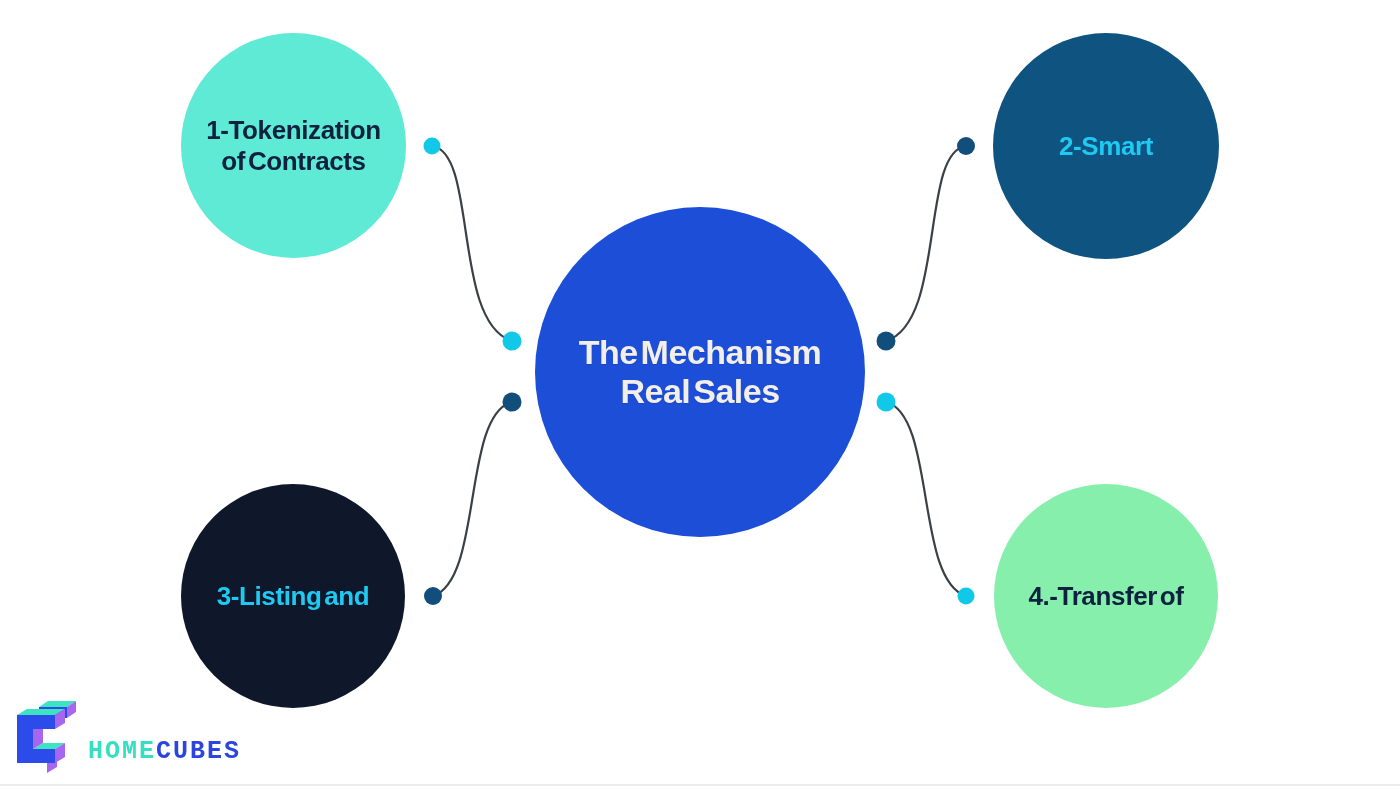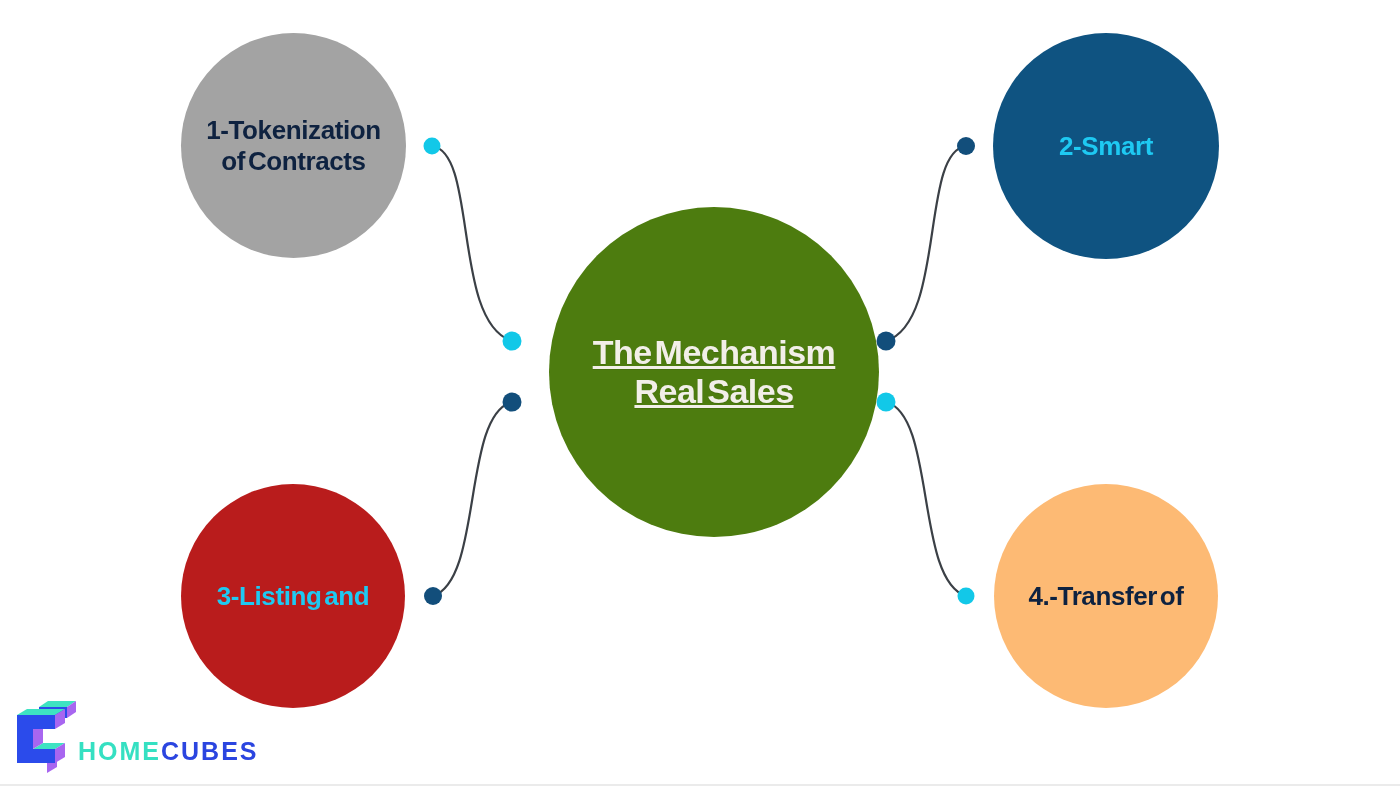--- a/index.html
+++ b/index.html
@@ -17,66 +17,65 @@
     align-items: center;
     justify-content: center;
     text-align: center;
     font-weight: 700;
   }
   .node .label { width: 100%; }
   .node .label div { white-space: nowrap; }
 
   
   #center-node {
-    left: 549px; top: 207px; width: 330px; height: 330px;
-    background: #4d7c0f;
+    left: 535px; top: 207px; width: 330px; height: 330px;
+    background: #1d4ed8;
     color: #F2EFE8;
     font-size: 34px;
     line-height: 39px;
     letter-spacing: -0.5px;
     word-spacing: -6px;
     text-shadow: 0 1px 1px rgba(0,0,0,0.10);
-    text-decoration: underline;
   }
 
   
   .satellite {
     font-size: 26px;
     line-height: 31px;
     letter-spacing: -0.4px;
     word-spacing: -4px;
   }
-  #node-1 { left: 181px; top: 33px;  width: 225px; height: 225px; background: #a3a3a3; color: #0E2240; }
+  #node-1 { left: 181px; top: 33px;  width: 225px; height: 225px; background: #5eead4; color: #0E2240; }
   #node-2 { left: 993px; top: 33px;  width: 226px; height: 226px; background: #0F5381; color: #1EC9F2; }
-  #node-3 { left: 181px; top: 484px; width: 224px; height: 224px; background: #b91c1c; color: #1EC9F2; }
-  #node-4 { left: 994px; top: 484px; width: 224px; height: 224px; background: #fdba74; color: #0E2240; }
+  #node-3 { left: 181px; top: 484px; width: 224px; height: 224px; background: #0f172a; color: #1EC9F2; }
+  #node-4 { left: 994px; top: 484px; width: 224px; height: 224px; background: #86efac; color: #0E2240; }
 
   #connector-layer {
     position: absolute; left: 0; top: 0;
     pointer-events: none;
   }
   #connector-layer path {
     fill: none;
     stroke: #3B4046;
     stroke-width: 2.2;
     stroke-linecap: round;
   }
 
   #logo {
     position: absolute; left: 17px; top: 699px;
     display: flex; align-items: center;
   }
   #logo-mark { width: 60px; height: 74px; }
   #logo-words {
-    margin-left: 1px;
+    margin-left: 11px;
     margin-top: 30px;
     font-size: 25px;
     font-weight: 700;
     letter-spacing: 2px;
-    font-family: Liberation Sans, sans-serif;
+    font-family: Liberation Mono, monospace;
   }
   #logo-word-home  { color: #35E0C2; }
   #logo-word-cubes { color: #2B45E0; }
 
   #bottom-divider {
     position: absolute; left: 0; top: 784px;
     width: 1400px; height: 2px;
     background: #ebebeb;
   }
 </style>

